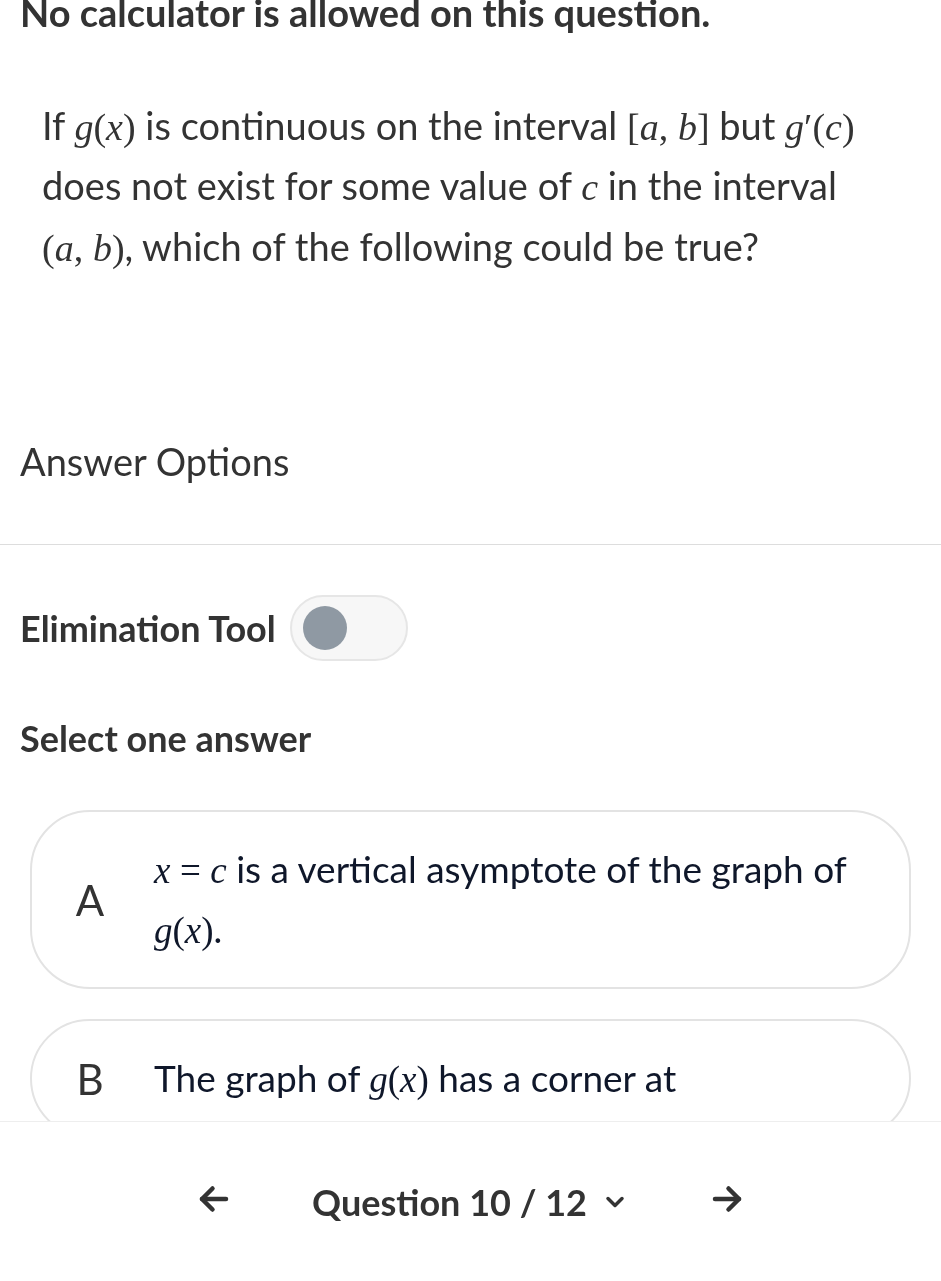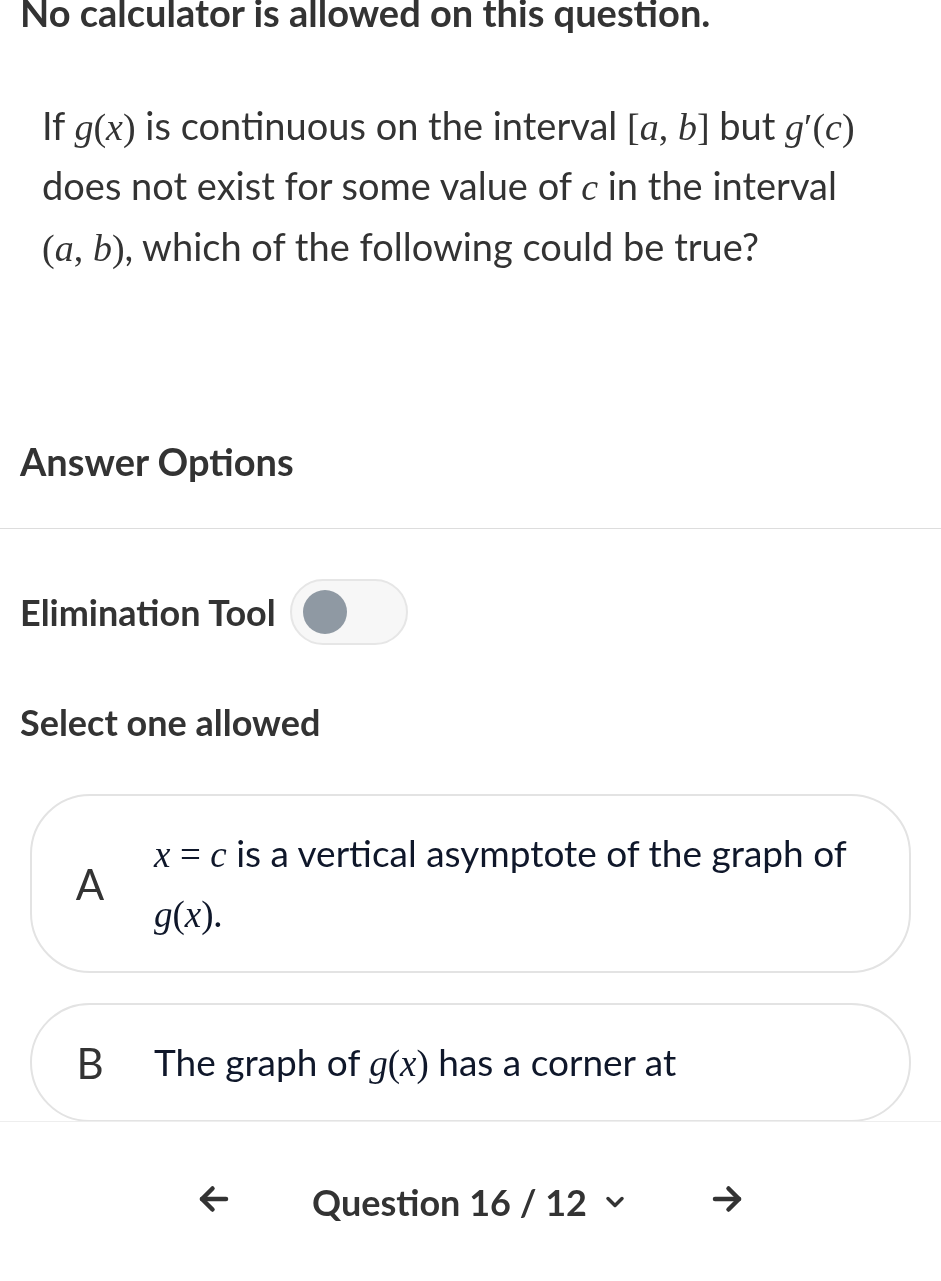--- a/index.html
+++ b/index.html
@@ -32,22 +32,22 @@
     line-height: 1.55;
     margin-bottom: 160px;
     margin-left: 22px;
   }
   .mi { font-family: "Times New Roman", serif; font-style: italic; }
   .mn { font-family: "Times New Roman", serif; }
   .paren { font-family: "Times New Roman", serif; }
   .section-label {
     font-size: 38px;
     color: #333;
-    font-weight: 700;
-    margin-bottom: 44px;
+    font-weight: 400;
+    margin-bottom: 60px;
   }
   .divider {
     border: none;
     border-top: 1px solid #ddd;
     margin: 0 -20px 50px -20px;
   }
   .elim-row {
     display: flex;
     align-items: center;
     gap: 14px;
@@ -158,21 +158,21 @@
   <hr class="divider">
 
   <div class="content">
     <div class="elim-row">
       <div class="elim-label">Elimination Tool</div>
       <div class="toggle">
         <div class="toggle-knob"></div>
       </div>
     </div>
 
-    <div class="select-label">Select one allowed</div>
+    <div class="select-label">Select one answer</div>
 
     <div class="options" id="options">
         <div class="option">
           <div class="option-letter">A</div>
           <div class="option-text"><span class="mi">x</span>&nbsp;<span class="paren">=</span>&nbsp;<span class="mi">c</span> is a vertical asymptote of the graph of <span class="mi">g</span><span class="paren">(</span><span class="mi">x</span><span class="paren">)</span>.</div>
         </div>
         <div class="option">
           <div class="option-letter">B</div>
           <div class="option-text">The graph of <span class="mi">g</span><span class="paren">(</span><span class="mi">x</span><span class="paren">)</span> has a corner at</div>
         </div>
@@ -182,21 +182,21 @@
   <div class="bottom-bar">
     <div class="nav-arrow">
       <span>
         <svg width="36" height="36" viewBox="0 0 24 24" fill="none" stroke="#333" stroke-width="3" stroke-linecap="round" stroke-linejoin="round">
             <line x1="20" y1="12" x2="4" y2="12"></line>
             <polyline points="11 5 4 12 11 19"></polyline>
           </svg>
       </span>
     </div>
     <div class="q-indicator">
-      <span>Question 16 / 12</span>
+      <span>Question 10 / 12</span>
       <span class="chev-down">
         <svg width="28" height="28" viewBox="0 0 24 24" fill="none" stroke="#333" stroke-width="3" stroke-linecap="round" stroke-linejoin="round">
             <polyline points="6 9 12 15 18 9"></polyline>
           </svg>
       </span>
     </div>
     <div class="nav-arrow">
       <span>
         <svg width="36" height="36" viewBox="0 0 24 24" fill="none" stroke="#333" stroke-width="3" stroke-linecap="round" stroke-linejoin="round">
             <line x1="4" y1="12" x2="20" y2="12"></line>

